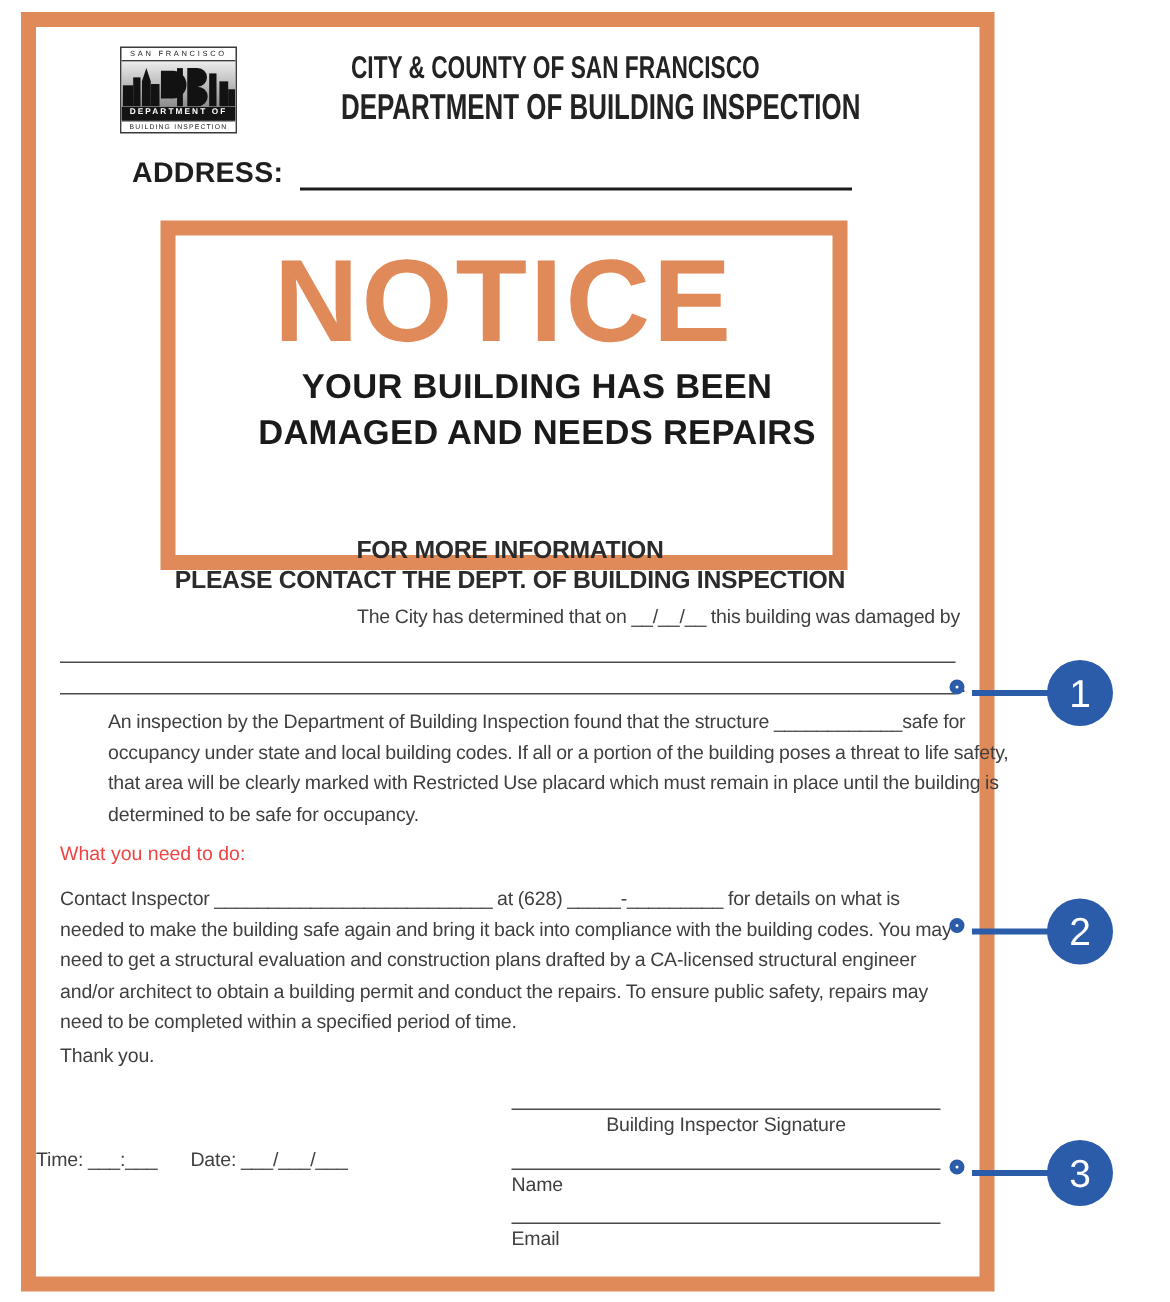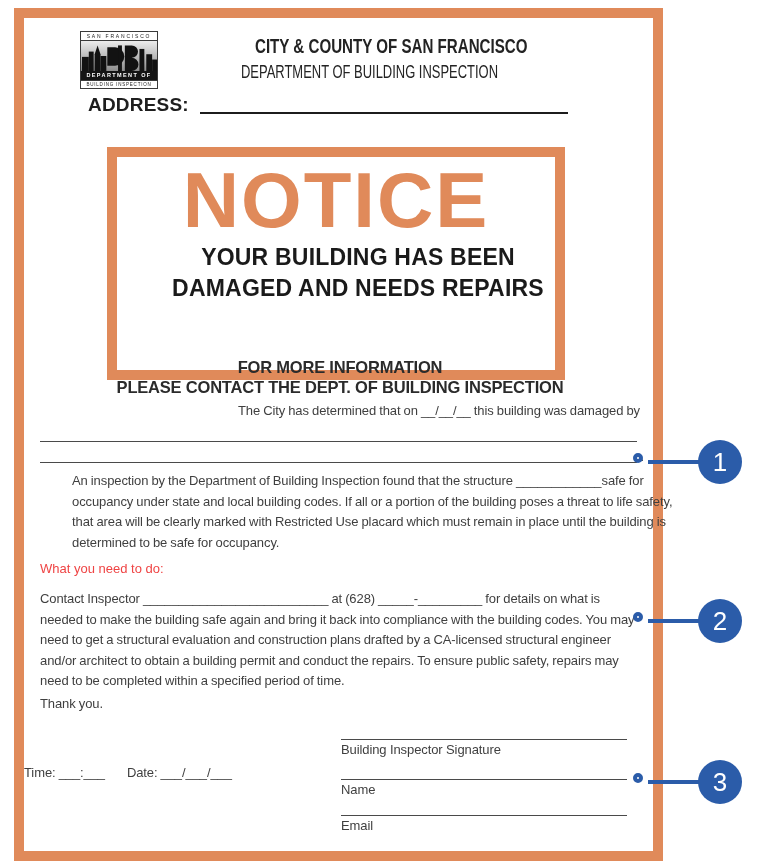--- a/index.html
+++ b/index.html
@@ -20,25 +20,25 @@
   .logo-art { flex:1; position:relative; }
   .logo-art svg { position:absolute; inset:0; width:100%; height:100%; }
   .logo-dept { height:9px; background:#141414; color:#fff; font-size:5.5px; font-weight:bold;
                letter-spacing:1.4px; text-align:center; line-height:9px; white-space:nowrap; }
   .logo-bldg { height:8px; background:#fff; color:#1c1c1c; font-size:4.5px; letter-spacing:0.8px;
                text-align:center; line-height:8px; white-space:nowrap; border-top:1px solid #3a3a3a; }
 
   
   .titles { position:absolute; left:160px; top:34px; width:420px; text-align:center; color:#232323; }
   .cond { display:inline-block; transform:scaleX(0.72); transform-origin:50% 50%; white-space:nowrap; }
-  .title1 { font-size:21px; font-weight:700; line-height:24px;text-align:right; }
-  .title2 { font-size:18px; font-weight:400; line-height:28px; }
+  .title1 { font-size:21px; font-weight:700; line-height:24px; }
+  .title2 { font-size:24px; font-weight:700; line-height:28px; }
 
   
-  .address { position:absolute; left:88px; top:94px; width:500px; display:flex; }
+  .address { position:absolute; left:88px; top:105px; width:500px; display:flex; align-items:flex-end; }
   .address-label { font-size:19px; font-weight:700; color:#1e1e1e; letter-spacing:0.2px; }
   .address-line { width:368px; height:20px; border-bottom:2.6px solid #1c1c1c; margin-left:11px; }
 
   
   .notice { position:absolute; left:107px; top:147px; width:458px; height:233px;
             border:10px solid var(--orange); background:#fff; text-align:center; }
   .notice-word { margin-top:1px; font-size:78px; line-height:84px; font-weight:700;
                  letter-spacing:2px; color:var(--orange); }
   .notice-sub { font-size:23px; line-height:31px; font-weight:700; color:#1a1a1a; letter-spacing:0.2px;margin-left:44px; }
 
@@ -53,21 +53,21 @@
   .rule-period { position:absolute; right:-7px; bottom:-5px; font-size:13px; color:var(--ink); }
   .para2 { position:absolute; left:36px; top:471px; width:604px;margin-left:36px; }
   .what-to-do { position:absolute; left:40px; top:561px; font-size:13px; font-weight:400; color:#ef4444; }
   .para3 { position:absolute; left:40px; top:589px; width:604px; }
   .thanks { position:absolute; left:40px; top:694px; }
   .timedate { position:absolute; left:24px; top:763px; display:flex; gap:22px; }
 
   
   .sig-group { position:absolute; left:341px; width:286px; border-top:1.4px solid #4a4a4a; padding-top:2px; }
   .sig-label { font-size:13px; color:var(--ink); letter-spacing:-0.1px; }
-  .sig-1 { top:739px; } .sig-2 { top:779px; } .sig-3 { top:815px; }
+  .sig-1 { top:739px;text-align:center; } .sig-2 { top:779px; } .sig-3 { top:815px; }
 
   
   .callout { position:absolute; left:633px; width:147px; height:44px; }
   .callout-ring { position:absolute; left:0; top:13px; width:10px; height:10px; background:#fff;
                   border:4px solid var(--blue); border-radius:50%; }
   .callout-line { position:absolute; left:15px; top:20px; width:52px; height:4px; background:var(--blue); }
   .callout-circle { position:absolute; left:65px; top:0; width:44px; height:44px; border-radius:50%;
                     background:var(--blue); color:#fff; font-size:26px; line-height:44px; text-align:center; }
   .co-1 { top:440px; } .co-2 { top:599px; } .co-3 { top:760px; }
 </style>

